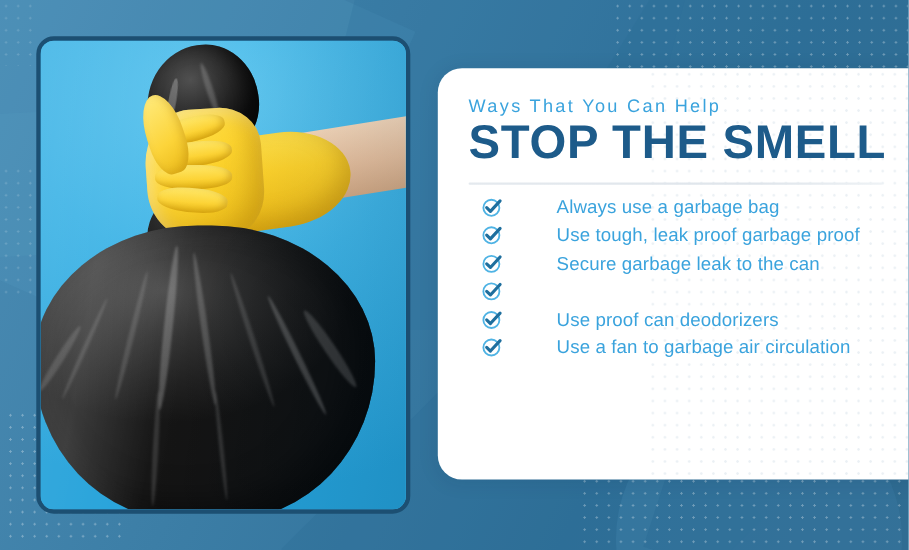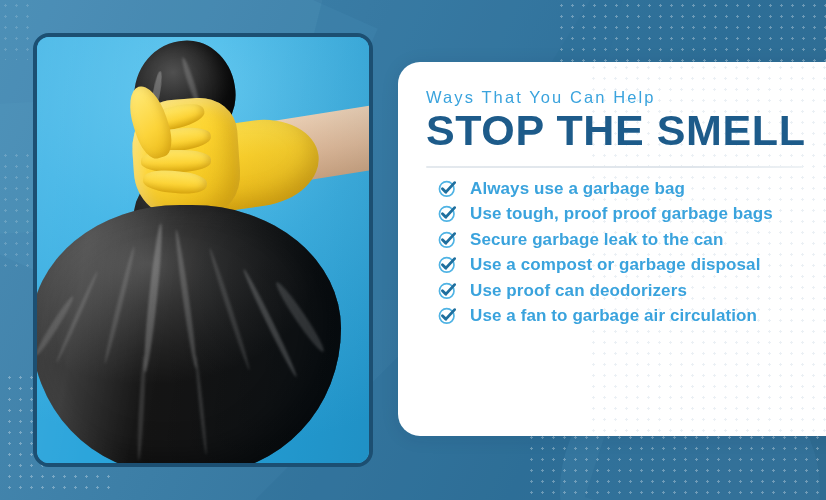--- a/index.html
+++ b/index.html
@@ -248,23 +248,24 @@
     margin:0 0 6.5px 0;
     white-space:nowrap;
   }
   .tick{
     flex:0 0 auto;width:19px;height:19px;margin-right:13px;position:relative;
   }
   .tick svg{display:block;}
   .item-text{
     color:#3aa3dd;
     font-size:17px;
-    font-weight:700;
+    font-weight:400;
     letter-spacing:.1px;
     line-height:1;
+    margin-left:36px;
   }
 </style>
 </head>
 <body>
 
 <div class="canvas">
 
   <div class="bg-base"></div>
   <div class="bg-poly poly-a"></div>
   <div class="bg-poly poly-f"></div>
@@ -339,42 +340,41 @@
           <span class="item-text">Always use a garbage bag</span>
         </li>
 
         <li>
           <span class="tick">
             <svg width="19" height="19" viewBox="0 0 24 24">
               <circle cx="11" cy="12.5" r="9.2" fill="none" stroke="#4fb3e4" stroke-width="2.1"></circle>
               <path d="M5.6 12.4 L9.9 16.6 L21.0 4.6" fill="none" stroke="#1f6f9e" stroke-width="3.6" stroke-linecap="round" stroke-linejoin="round"></path>
             </svg>
           </span>
-          <span class="item-text">Use tough, proof proof garbage bags</span>
+          <span class="item-text">Use tough, leak proof garbage proof</span>
         </li>
 
 
         <li>
           <span class="tick">
             <svg width="19" height="19" viewBox="0 0 24 24">
               <circle cx="11" cy="12.5" r="9.2" fill="none" stroke="#4fb3e4" stroke-width="2.1"></circle>
               <path d="M5.6 12.4 L9.9 16.6 L21.0 4.6" fill="none" stroke="#1f6f9e" stroke-width="3.6" stroke-linecap="round" stroke-linejoin="round"></path>
             </svg>
           </span>
           <span class="item-text">Secure garbage leak to the can</span>
         </li>
 
         <li>
           <span class="tick">
             <svg width="19" height="19" viewBox="0 0 24 24">
               <circle cx="11" cy="12.5" r="9.2" fill="none" stroke="#4fb3e4" stroke-width="2.1"></circle>
               <path d="M5.6 12.4 L9.9 16.6 L21.0 4.6" fill="none" stroke="#1f6f9e" stroke-width="3.6" stroke-linecap="round" stroke-linejoin="round"></path>
             </svg>
           </span>
-          <span class="item-text">Use a compost or garbage disposal</span>
         </li>
 
         <li>
           <span class="tick">
             <svg width="19" height="19" viewBox="0 0 24 24">
               <circle cx="11" cy="12.5" r="9.2" fill="none" stroke="#4fb3e4" stroke-width="2.1"></circle>
               <path d="M5.6 12.4 L9.9 16.6 L21.0 4.6" fill="none" stroke="#1f6f9e" stroke-width="3.6" stroke-linecap="round" stroke-linejoin="round"></path>
             </svg>
           </span>
           <span class="item-text">Use proof can deodorizers</span>

